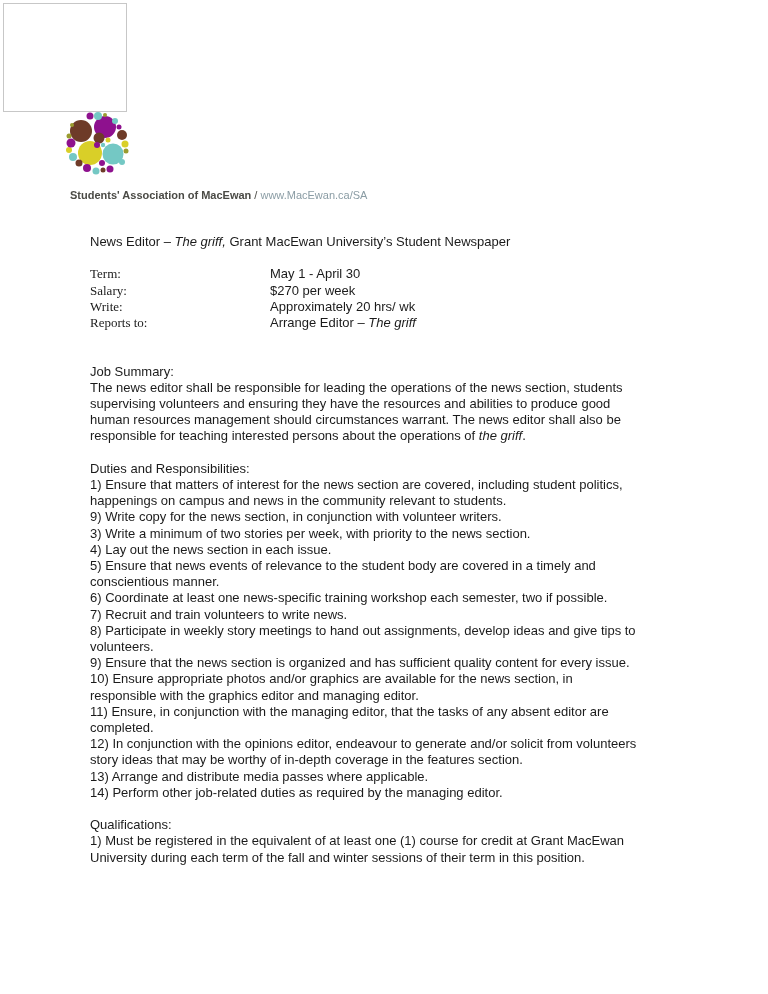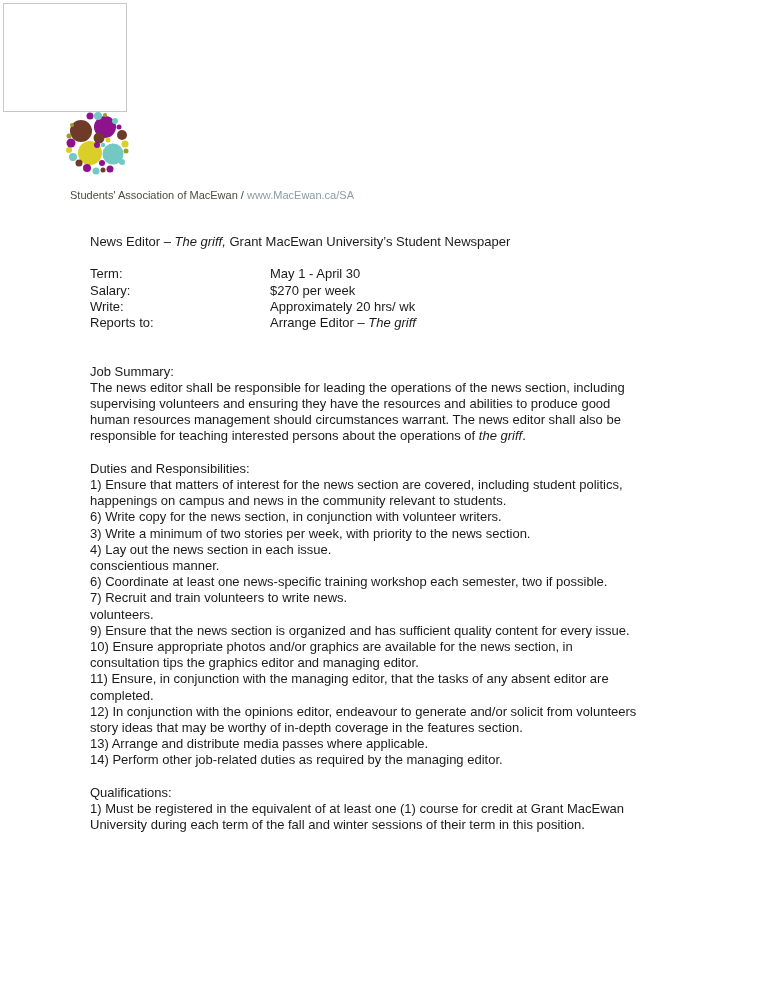--- a/index.html
+++ b/index.html
@@ -19,30 +19,30 @@
   }
   .logo-wrap {
     position:absolute; left:64px; top:112px;
     width:66px; height:66px;
   }
   .masthead {
     position:absolute; left:70px; top:189px;
     font-size:11px; line-height:13px;
     white-space:nowrap;
   }
-  .masthead .org { font-weight:normal;text-align:right; }
+  .masthead .org { font-weight:bold;text-align:right; }
   .doc {
     position:absolute; left:90px; top:234px;
     width:620px;
     font-size:13px; line-height:16.2px;
     color:#1b1b1b;
   }
   .line { white-space:nowrap; }
   .spacer { height:16.2px; }
-  .kv-label { display:inline-block; width:180px; }
+  .kv-label { display:inline-block; width:180px;font-family:Liberation Serif, serif; }
   .it { font-style:italic; }
 </style>
 </head>
 <body>
 
 <div class="placeholder-box"></div>
 
 <div class="logo-wrap">
   <svg id="logo" width="66" height="66" viewBox="0 0 66 66">
     <circle cx="17" cy="19" r="11" fill="#6e3b28"></circle>
@@ -83,38 +83,40 @@
 <div class="doc" style="color: rgb(27, 27, 27);">
     <div class="line"><span>News Editor – </span><span class="it">The griff,</span><span> Grant MacEwan University’s Student Newspaper</span></div>
     <div class="line spacer"></div>
     <div class="line"><span class="kv-label">Term:</span><span><span>May 1 - April 30</span></span></div>
     <div class="line"><span class="kv-label">Salary:</span><span><span>$270 per week</span></span></div>
     <div class="line"><span class="kv-label">Write:</span><span><span>Approximately 20 hrs/ wk</span></span></div>
     <div class="line"><span class="kv-label">Reports to:</span><span><span>Arrange Editor – </span><span class="it">The griff</span></span></div>
     <div class="line spacer"></div>
     <div class="line spacer"></div>
     <div class="line"><span>Job Summary:</span></div>
-    <div class="line"><span>The news editor shall be responsible for leading the operations of the news section, including</span></div>
+    <div class="line"><span>The news editor shall be responsible for leading the operations of the news section, students</span></div>
     <div class="line"><span>supervising volunteers and ensuring they have the resources and abilities to produce good</span></div>
     <div class="line"><span>human resources management should circumstances warrant. The news editor shall also be</span></div>
     <div class="line"><span>responsible for teaching interested persons about the operations of </span><span class="it">the griff</span><span>.</span></div>
     <div class="line spacer"></div>
     <div class="line"><span>Duties and Responsibilities:</span></div>
     <div class="line"><span>1) Ensure that matters of interest for the news section are covered, including student politics,</span></div>
     <div class="line"><span>happenings on campus and news in the community relevant to students.</span></div>
-    <div class="line"><span>6) Write copy for the news section, in conjunction with volunteer writers.</span></div>
+    <div class="line"><span>9) Write copy for the news section, in conjunction with volunteer writers.</span></div>
     <div class="line"><span>3) Write a minimum of two stories per week, with priority to the news section.</span></div>
     <div class="line"><span>4) Lay out the news section in each issue.</span></div>
+    <div class="line"><span>5) Ensure that news events of relevance to the student body are covered in a timely and</span></div>
     <div class="line"><span>conscientious manner.</span></div>
     <div class="line"><span>6) Coordinate at least one news-specific training workshop each semester, two if possible.</span></div>
     <div class="line"><span>7) Recruit and train volunteers to write news.</span></div>
+    <div class="line"><span>8) Participate in weekly story meetings to hand out assignments, develop ideas and give tips to</span></div>
     <div class="line"><span>volunteers.</span></div>
     <div class="line"><span>9) Ensure that the news section is organized and has sufficient quality content for every issue.</span></div>
     <div class="line"><span>10) Ensure appropriate photos and/or graphics are available for the news section, in</span></div>
-    <div class="line"><span>consultation tips the graphics editor and managing editor.</span></div>
+    <div class="line"><span>responsible with the graphics editor and managing editor.</span></div>
     <div class="line"><span>11) Ensure, in conjunction with the managing editor, that the tasks of any absent editor are</span></div>
     <div class="line"><span>completed.</span></div>
     <div class="line"><span>12) In conjunction with the opinions editor, endeavour to generate and/or solicit from volunteers</span></div>
     <div class="line"><span>story ideas that may be worthy of in-depth coverage in the features section.</span></div>
     <div class="line"><span>13) Arrange and distribute media passes where applicable.</span></div>
     <div class="line"><span>14) Perform other job-related duties as required by the managing editor.</span></div>
     <div class="line spacer"></div>
     <div class="line"><span>Qualifications:</span></div>
     <div class="line"><span>1) Must be registered in the equivalent of at least one (1) course for credit at Grant MacEwan</span></div>
     <div class="line"><span>University during each term of the fall and winter sessions of their term in this position.</span></div>

